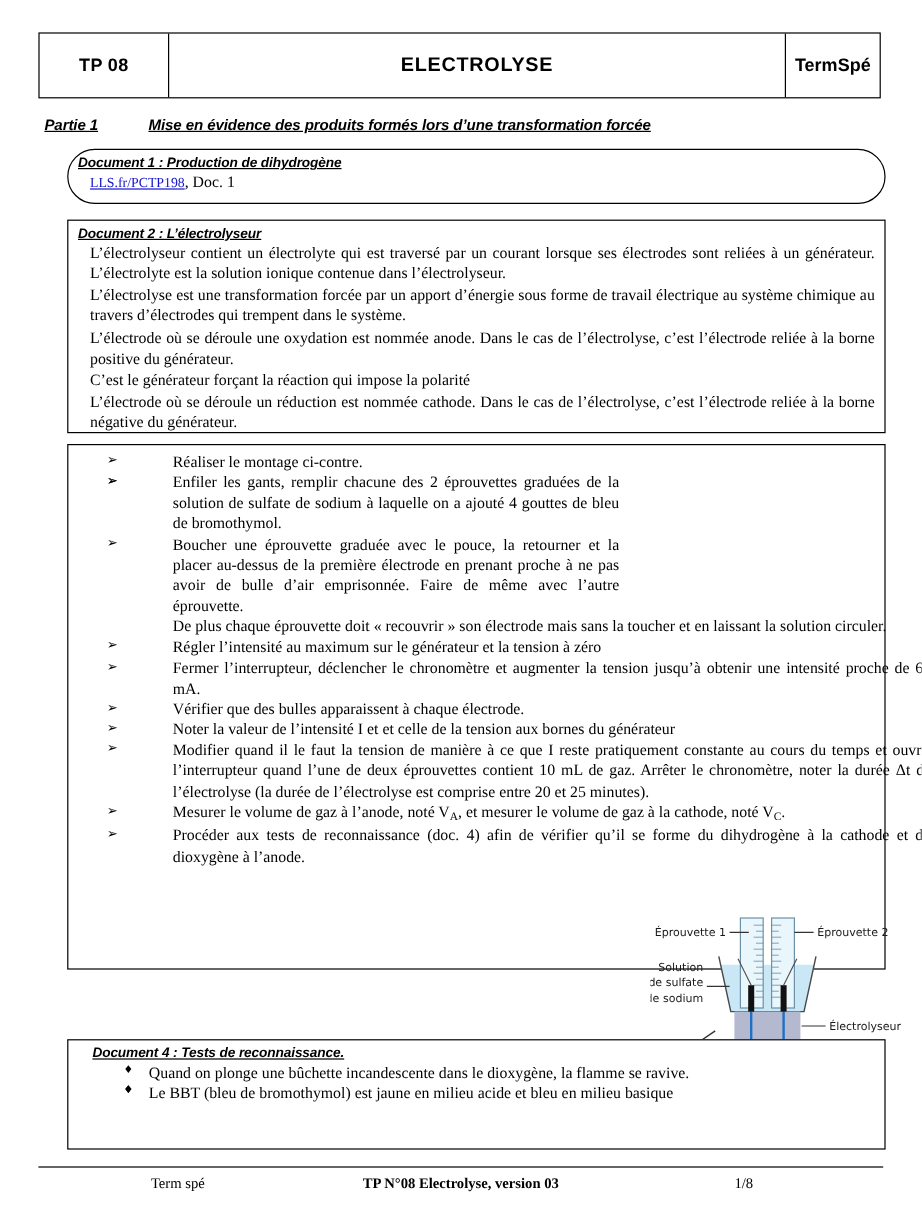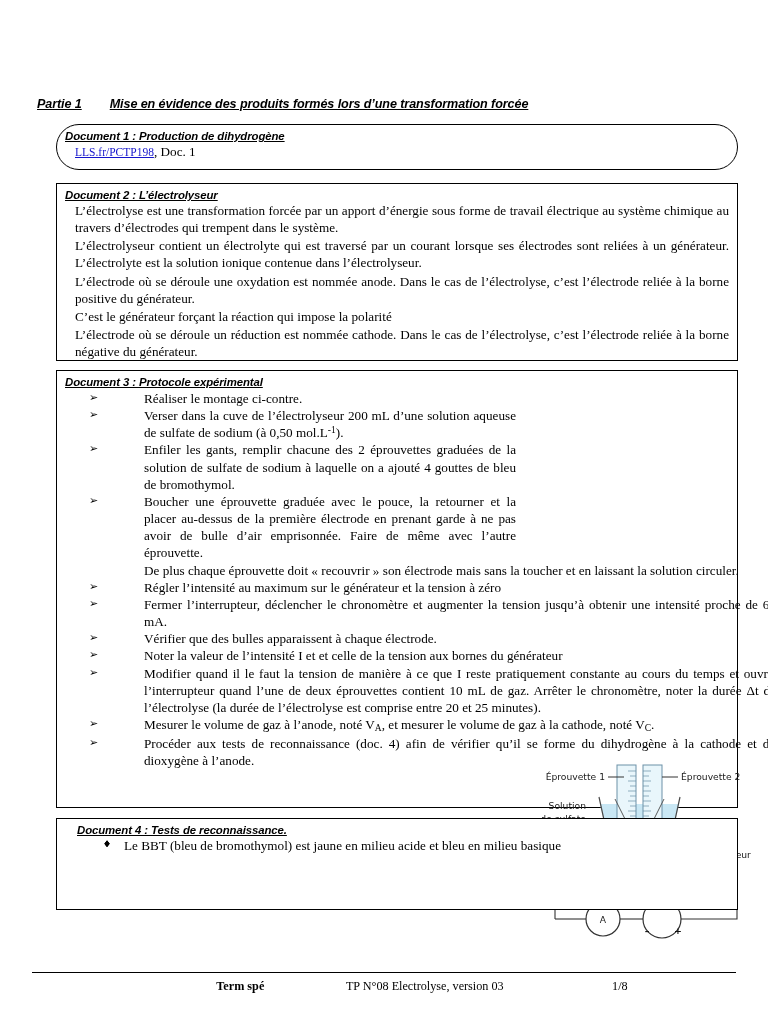--- a/index.html
+++ b/index.html
@@ -71,21 +71,21 @@
     left: 37px;
     top: 97px;
     font-family: "Liberation Sans", sans-serif;
     font-style: italic;
     font-weight: bold;
     font-size: 12.6px;
     text-decoration: underline;
     white-space: nowrap;
     letter-spacing: -0.1px;
   }
-  .partie .pnum { margin-right: 28px; }
+  .partie .pnum { margin-right: 42px; }
 
   
   .docbox {
     position: absolute;
     left: 56px;
     width: 682px;
     border: 1.4px solid #000;
     box-sizing: border-box;
     background: #fff;
     padding: 5px 8px 6px 8px;
@@ -154,21 +154,21 @@
   ul.arrowlist > li .cont {
     display: block;
     margin-left: 32px;
   }
 
   
   .wrapcol { width: 404px; }
   .fullcol { width: 100%; }
 
   
-  #doc4 { top: 818px; height: 92px; padding-left: 20px; }
+  #doc4 { top: 866px; height: 92px; padding-left: 20px; }
   ul.diamondlist > li {
     position: relative;
     padding-left: 47px;
     font-size: 13.2px;
     line-height: 1.30;
     text-align: justify;
   }
   ul.diamondlist > li > .bullet {
     position: absolute;
     left: 26px;
@@ -191,22 +191,22 @@
     position: absolute;
     left: 32px;
     top: 977px;
     width: 704px;
     height: 18px;
     display: flex;
     align-items: center;
     font-family: "Liberation Serif", serif;
     font-size: 12.2px;
   }
-  .footer .f-left { font-weight: bold; width: 33%; text-align: right; }
-  .footer .f-center { width: 34%; text-align: right; }
+  .footer .f-left { font-weight: normal; width: 33%; text-align: center; }
+  .footer .f-center { width: 34%; text-align: center; font-weight: bold; }
   .footer .f-right { width: 33%; text-align: center; }
 
   
   .figure {
     position: absolute;
     left: 485px;
     top: 388px;
     width: 248px;
     height: 190px;
   }
@@ -223,62 +223,68 @@
     fill: #111;
   }
   sub { font-size: 0.72em; vertical-align: -0.25em; }
   sup { font-size: 0.72em; vertical-align: 0.42em; }
 </style>
 </head>
 <body>
 
 <div class="page">
 
+  <div class="header-table">
+    <div class="hdr-cell hdr-tp">TP 08</div>
+    <div class="hdr-cell hdr-title">ELECTROLYSE</div>
+    <div class="hdr-cell hdr-term">
+      <span>Term</span>
+      <span>Spé</span>
+    </div>
+  </div>
 
   <div class="partie">
     <span class="pnum">Partie 1</span><span>Mise en évidence des produits formés lors d’une transformation forcée</span>
   </div>
 
   <div class="docbox" id="doc1">
     <div class="doc-title">Document 1 : Production de dihydrogène</div>
     <div class="doc-body">
       <p><a class="link" href="#">LLS.fr/PCTP198</a><span>, Doc. 1</span></p>
     </div>
   </div>
 
   <div class="docbox" id="doc2">
     <div class="doc-title">Document 2 : L’électrolyseur</div>
     <div class="doc-body">
+      <p>L’électrolyseur contient un électrolyte qui est traversé par un courant lorsque ses électrodes sont reliées à un générateur. L’électrolyte est la solution ionique contenue dans l’électrolyseur.</p>
       <p>L’électrolyse est une transformation forcée par un apport d’énergie sous forme de travail électrique au système chimique au travers d’électrodes qui trempent dans le système.</p>
-      <p>L’électrolyseur contient un électrolyte qui est traversé par un courant lorsque ses électrodes sont reliées à un générateur. L’électrolyte est la solution ionique contenue dans l’électrolyseur.</p>
       <p>L’électrode où se déroule une oxydation est nommée anode. Dans le cas de l’électrolyse, c’est l’électrode reliée à la borne positive du générateur.</p>
       <p>C’est le générateur forçant la réaction qui impose la polarité</p>
       <p>L’électrode où se déroule un réduction est nommée cathode. Dans le cas de l’électrolyse, c’est l’électrode reliée à la borne négative du générateur.</p>
     </div>
   </div>
 
   <div class="docbox" id="doc3">
-    <div class="doc-title">Document 3 : Protocole expérimental</div>
     <div class="doc-body">
       <ul class="arrowlist">
         <li class="wrapcol">
           <span class="bullet">➢</span>
           <span class="cont">Réaliser le montage ci-contre.</span>
         </li>
         <li class="wrapcol">
           <span class="bullet">➢</span>
-          <span class="cont"><span>Verser dans la cuve de l’électrolyseur 200 mL d’une solution aqueuse de sulfate de sodium (à 0,50 mol.L</span><sup>-1</sup><span>).</span></span>
         </li>
         <li class="wrapcol">
           <span class="bullet">➢</span>
           <span class="cont">Enfiler les gants, remplir chacune des 2 éprouvettes graduées de la solution de sulfate de sodium à laquelle on a ajouté 4 gouttes de bleu de bromothymol.</span>
         </li>
         <li class="wrapcol">
           <span class="bullet">➢</span>
-          <span class="cont">Boucher une éprouvette graduée avec le pouce, la retourner et la placer au-dessus de la première électrode en prenant garde à ne pas avoir de bulle d’air emprisonnée. Faire de même avec l’autre éprouvette.</span>
+          <span class="cont">Boucher une éprouvette graduée avec le pouce, la retourner et la placer au-dessus de la première électrode en prenant proche à ne pas avoir de bulle d’air emprisonnée. Faire de même avec l’autre éprouvette.</span>
         </li>
         <li class="fullcol nobullet">
           <span class="cont">De plus chaque éprouvette doit « recouvrir » son électrode mais sans la toucher et en laissant la solution circuler.</span>
         </li>
         <li class="fullcol">
           <span class="bullet">➢</span>
           <span class="cont">Régler l’intensité au maximum sur le générateur et la tension à zéro</span>
         </li>
         <li class="fullcol">
           <span class="bullet">➢</span>
@@ -413,20 +419,21 @@
       </svg>
     </div>
   </div>
 
   <div class="docbox" id="doc4">
     <div class="doc-title">Document 4 : Tests de reconnaissance.</div>
     <div class="doc-body">
       <ul class="diamondlist">
         <li>
           <span class="bullet">♦</span>
+          <span>Quand on plonge une bûchette incandescente dans le dioxygène, la flamme se ravive.</span>
         </li>
         <li>
           <span class="bullet">♦</span>
         </li>
         <li>
           <span class="bullet">♦</span>
           <span>Le BBT (bleu de bromothymol) est jaune en milieu acide et bleu en milieu basique</span>
         </li>
       </ul>
     </div>

